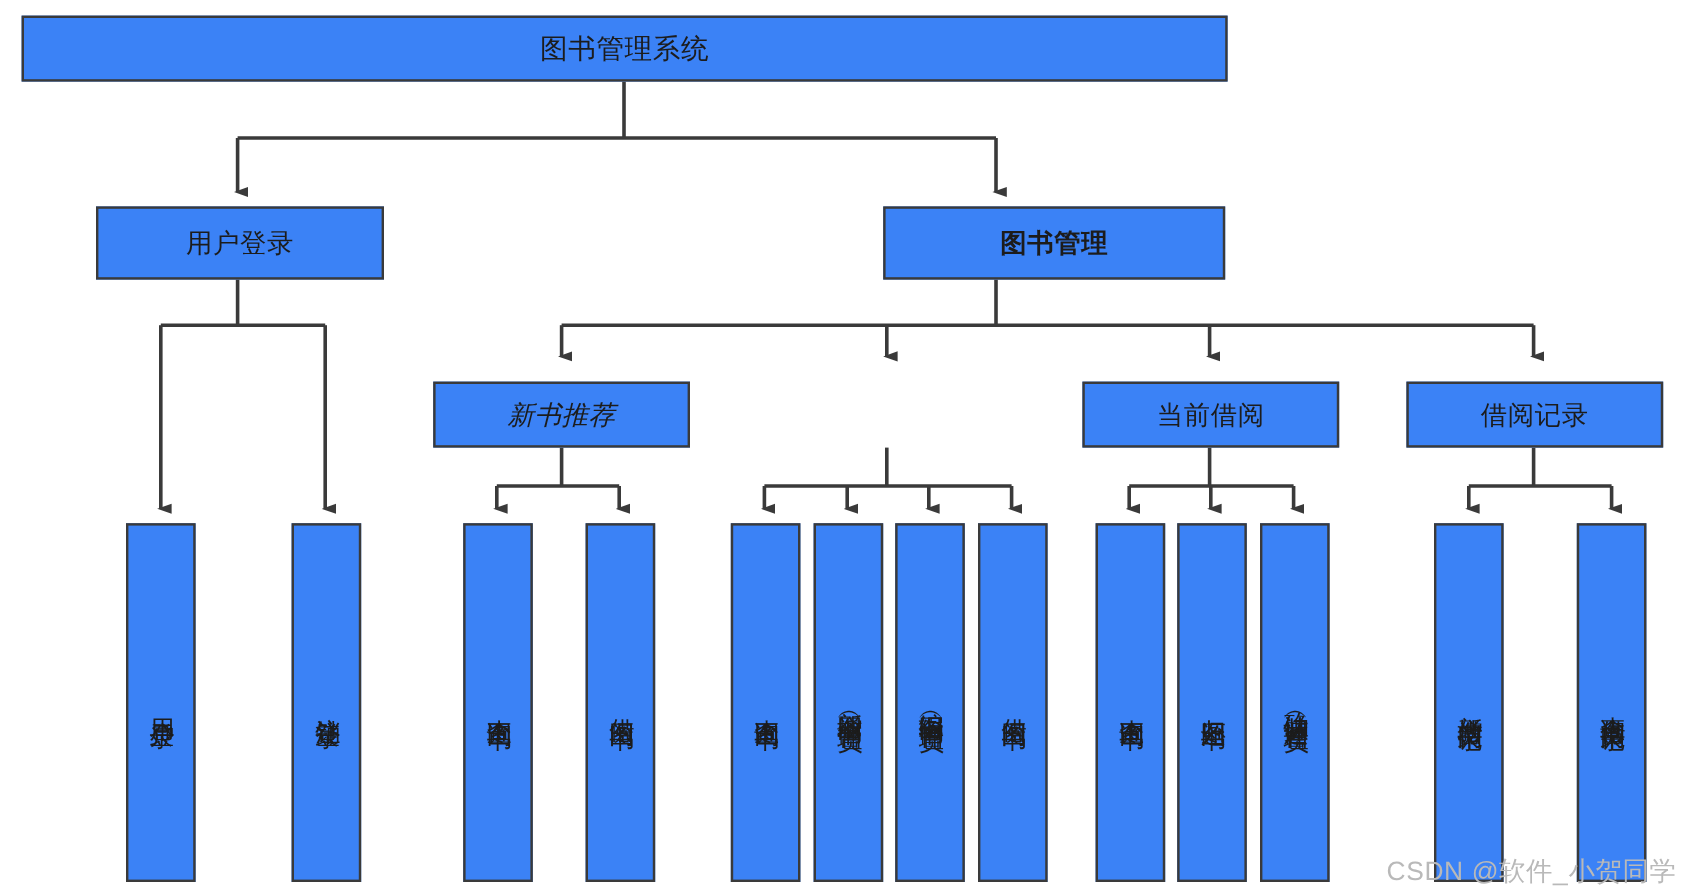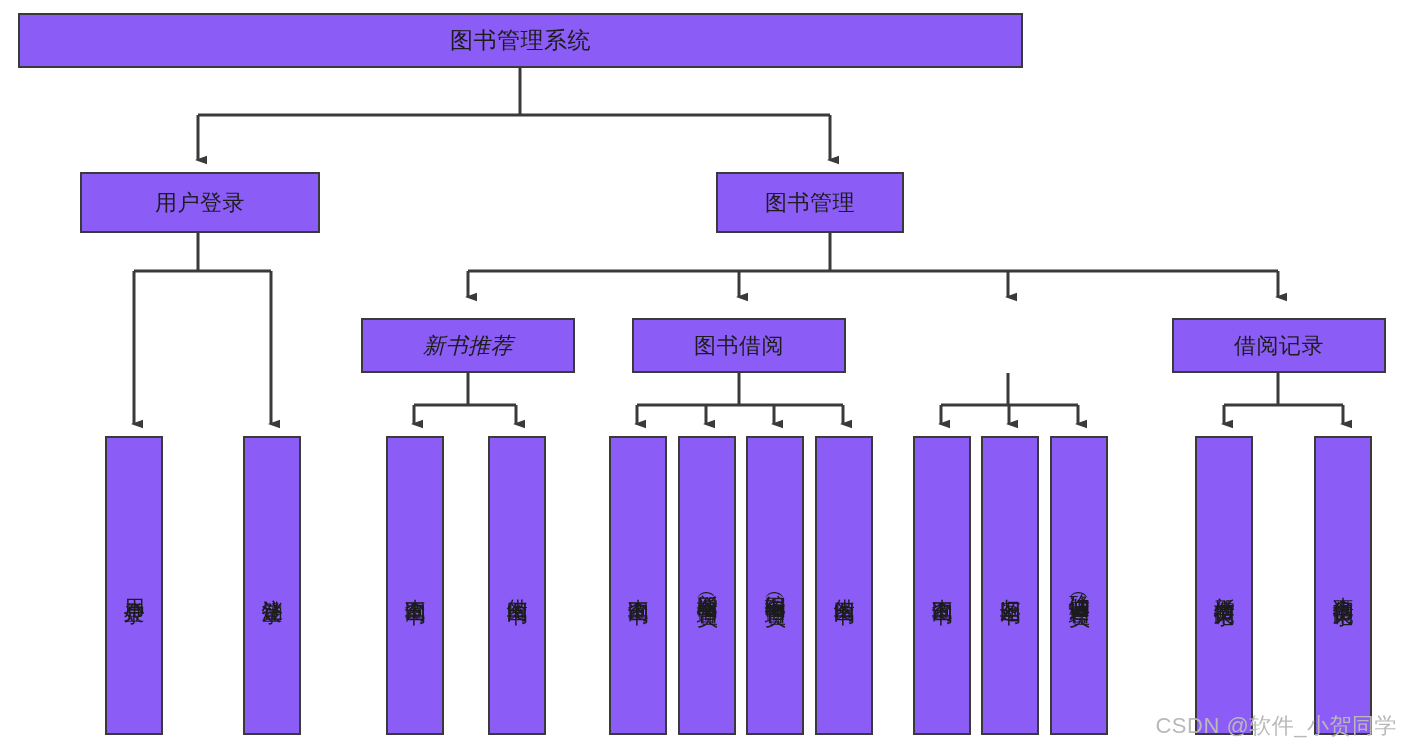--- a/index.html
+++ b/index.html
@@ -21,21 +21,21 @@
     position: absolute;
     left: 0;
     top: 0;
     width: 1405px;
     height: 747px;
     pointer-events: none;
   }
   .node {
     position: absolute;
     box-sizing: border-box;
-    background: #8b5cf6;
+    background: #3b82f6;
     border: 2px solid #3a3a3a;
     display: flex;
     align-items: center;
     justify-content: center;
     color: #1c1c1c;
   }
   .node-label {
     display: block;
     text-align: center;
     line-height: 1.18;
@@ -131,32 +131,32 @@
   </svg>
 
   <div class="node h root" style="left:18px; top:13px; width:1005px; height:55px;">
     <span class="node-label">图书管理系统</span>
   </div>
 
   <div class="node h" style="left:80px; top:172px; width:240px; height:61px;">
     <span class="node-label">用户登录</span>
   </div>
 
-  <div class="node h" style="left:716px; top:172px; width:188px; height:61px;">
+  <div class="node h" style="left:736px; top:172px; width:285px; height:61px;font-weight:bold;">
     <span class="node-label">图书管理</span>
   </div>
 
   <div class="node h" style="left:361px; top:318px; width:214px; height:55px;font-style:italic;">
     <span class="node-label">新书推荐</span>
   </div>
 
-  <div class="node h" style="left:632px; top:318px; width:214px; height:55px;">
-    <span class="node-label">图书借阅</span>
-  </div>
-
+
+  <div class="node h" style="left:902px; top:318px; width:214px; height:55px;">
+    <span class="node-label">当前借阅</span>
+  </div>
 
   <div class="node h" style="left:1172px; top:318px; width:214px; height:55px;">
     <span class="node-label">借阅记录</span>
   </div>
 
   <div class="node v" style="left:105px; top:436px; width:58px; height:299px;">
     <span class="node-label">用户登录</span>
   </div>
 
   <div class="node v" style="left:243px; top:436px; width:58px; height:299px;">

